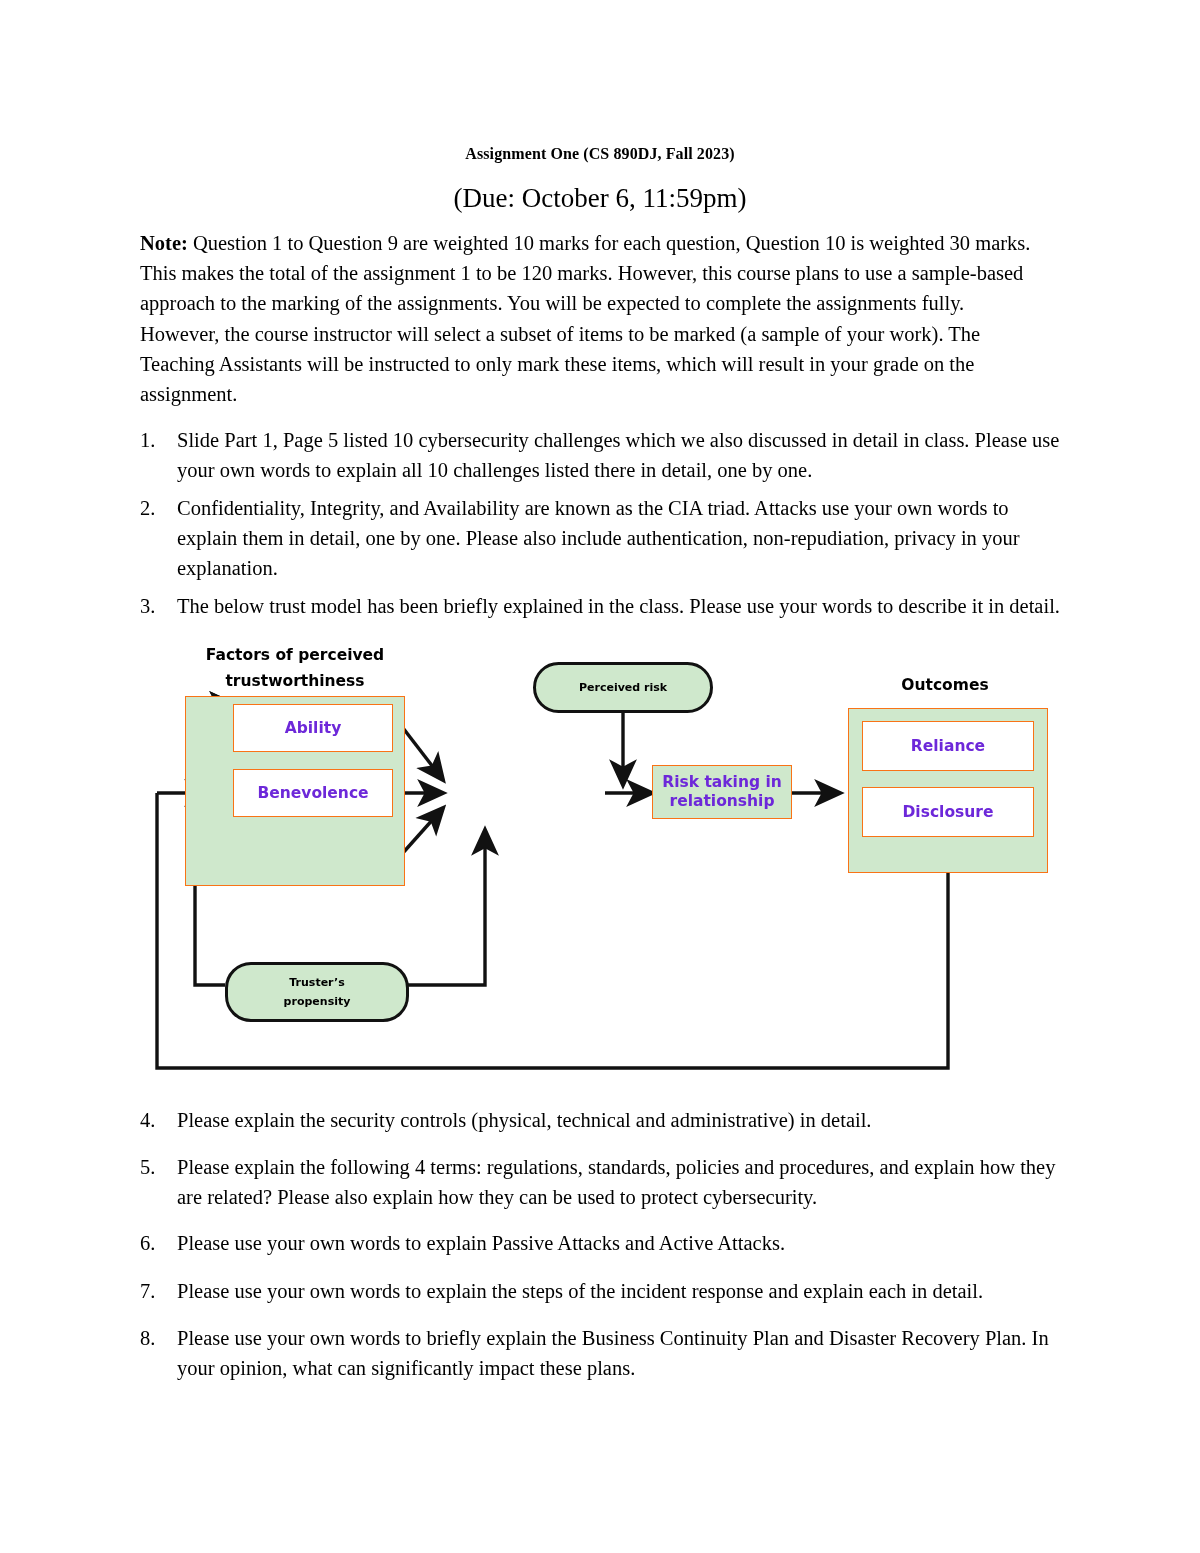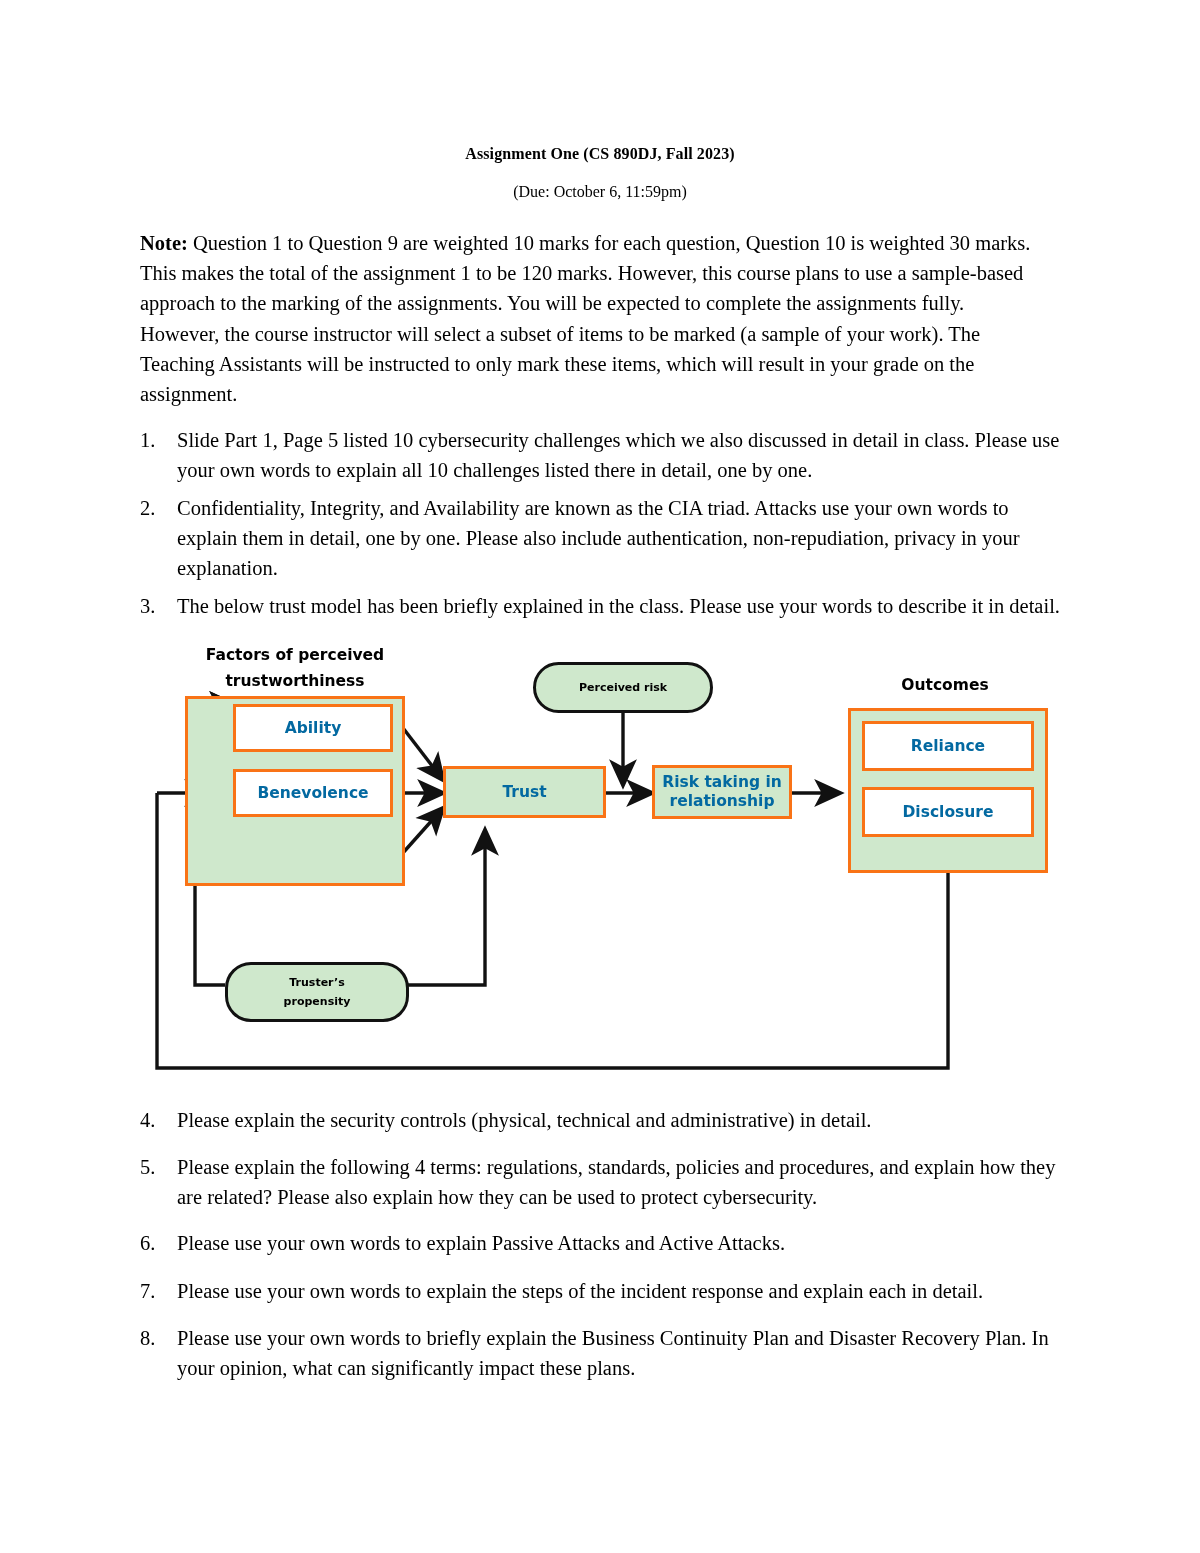--- a/index.html
+++ b/index.html
@@ -30,21 +30,21 @@
     text-align: center;
     font-size: 16px;
     font-weight: bold;
     letter-spacing: 0.1px;
   }
   .doc-subtitle {
     position: absolute;
     left: 0; top: 183px;
     width: 1200px;
     text-align: center;
-    font-size: 16px;
+    font-size: 27px;
   }
 
   .note-block {
     position: absolute;
     left: 140px; top: 228px;
     width: 905px;
     font-size: 20.5px;
     line-height: 30.2px;
     text-align: left;
   }
@@ -84,30 +84,30 @@
     font-weight: bold;
     font-size: 15.5px;
     line-height: 26px;
     text-align: center;
     color: #000;
     white-space: pre-line;
   }
 
   .dg-box {
     position: absolute;
-    border: 3px solid #f97316;
+    border: 1px solid #f97316;
     display: flex;
     align-items: center;
     justify-content: center;
     text-align: center;
     font-family: "DejaVu Sans", "Liberation Sans", sans-serif;
     font-weight: bold;
     font-size: 15.5px;
     line-height: 19px;
-    color: #0369a1;
+    color: #6d28d9;
   }
   .fill-green { background: #cfe8cc; }
   .fill-white { background: #ffffff; }
 
   .dg-pill {
     position: absolute;
     border: 3px solid #111;
     border-radius: 26px;
     background: #cfe8cc;
     display: flex;
@@ -198,21 +198,20 @@
     <div class="dg-label" style="left:55px; top:2px; width:200px;">Factors of perceived
 trustworthiness</div>
 
     <div class="dg-box fill-green" style="left:45px; top:56px; width:220px; height:190px;"></div>
 
     <div class="dg-box fill-white" style="left:93px; top:64px; width:160px; height:48px;">Ability</div>
 
     <div class="dg-box fill-white" style="left:93px; top:129px; width:160px; height:48px;">Benevolence</div>
 
 
-    <div class="dg-box fill-green" style="left:303px; top:126px; width:163px; height:52px;">Trust</div>
 
     <div class="dg-pill" style="left:393px; top:22px; width:180px; height:51px;">Perceived risk</div>
 
     <div class="dg-box fill-green" style="left:512px; top:125px; width:140px; height:54px; white-space:pre-line;">Risk taking in
 relationship</div>
 
     <div class="dg-label" style="left:700px; top:32px; width:210px;">Outcomes</div>
 
     <div class="dg-box fill-green" style="left:708px; top:68px; width:200px; height:165px;"></div>
 

